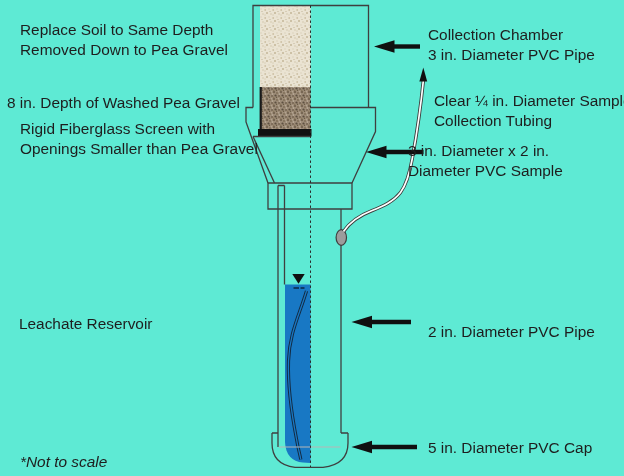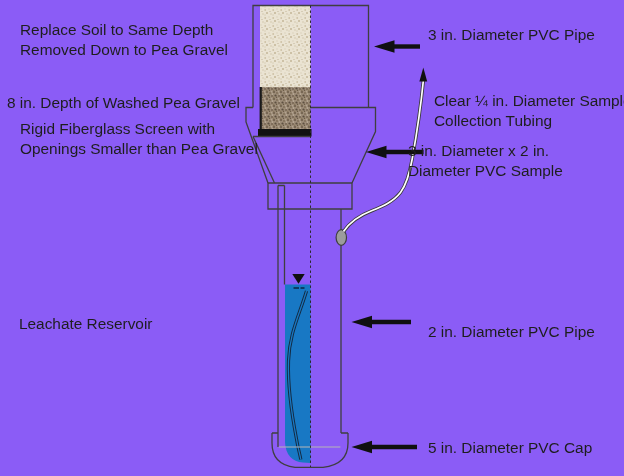--- a/index.html
+++ b/index.html
@@ -1,17 +1,17 @@
 <!DOCTYPE html>
 <html><head>
 <meta charset="utf-8">
 <style>
   html,body{margin:0;padding:0;background:#ffffff;}
   .stage{
-    position:relative;width:624px;height:476px;background:#8b5cf6;overflow:hidden;
+    position:relative;width:624px;height:476px;background:#5eead4;overflow:hidden;
     font-family:"Liberation Sans","DejaVu Sans",sans-serif;color:#1e1e1e;
   }
   .diagram-svg{position:absolute;left:0;top:0;}
   .lbl{position:absolute;font-size:15.4px;line-height:19.5px;white-space:nowrap;letter-spacing:0px;}
   .lbl .ln{display:block;}
   .foot{font-style:italic;}
 </style>
 </head>
 <body>
 
@@ -104,22 +104,26 @@
   <div class="lbl" style="left:7px;top:93px">
     <span class="ln">8 in. Depth of Washed Pea Gravel</span>
   </div>
   <div class="lbl" style="left:20px;top:119px">
     <span class="ln">Rigid Fiberglass Screen with</span>
     <span class="ln">Openings Smaller than Pea Gravel</span>
   </div>
   <div class="lbl" style="left:19px;top:314px">
     <span class="ln">Leachate Reservoir</span>
   </div>
+  <div class="lbl foot" style="left:20px;top:452px">
+    <span class="ln">*Not to scale</span>
+  </div>
 
   <div class="lbl" style="left:428px;top:25px">
+    <span class="ln">Collection Chamber</span>
     <span class="ln">3 in. Diameter PVC Pipe</span>
   </div>
   <div class="lbl" style="left:434px;top:91px">
     <span class="ln">Clear ¼ in. Diameter Sample</span>
     <span class="ln">Collection Tubing</span>
   </div>
   <div class="lbl" style="left:408px;top:141px">
     <span class="ln">3 in. Diameter x 2 in.</span>
     <span class="ln">Diameter PVC Sample</span>
   </div>

